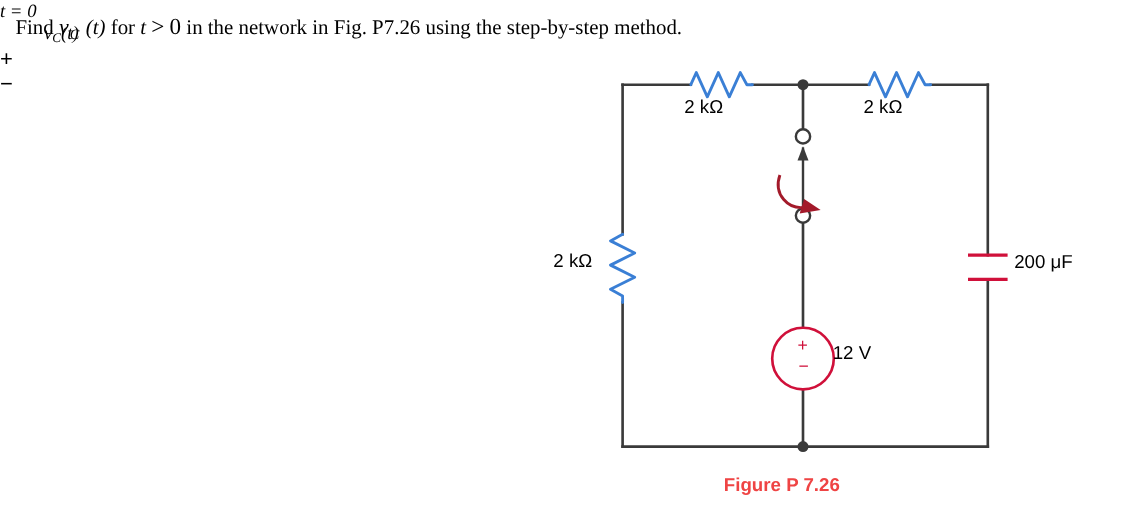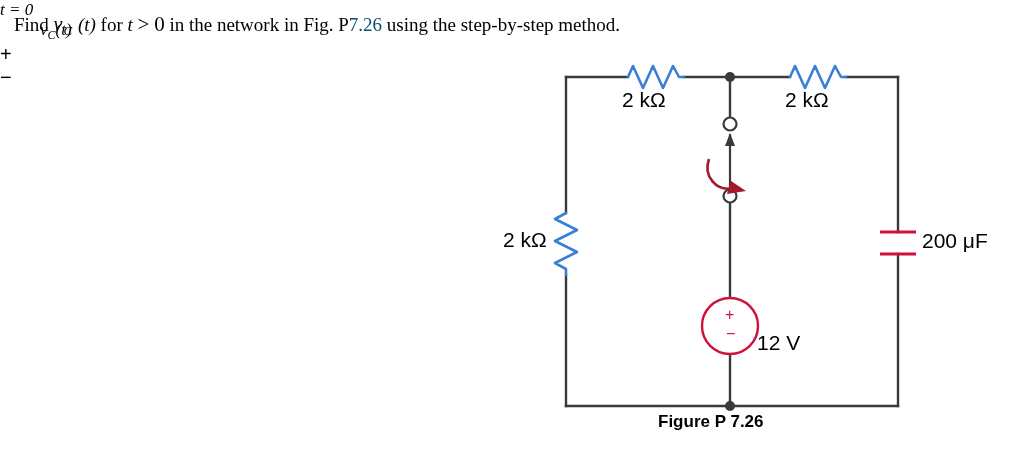--- a/index.html
+++ b/index.html
@@ -35,33 +35,33 @@
     font-size: 13px;
     font-style: italic;
     vertical-align: -0.32em;
     margin-left: 1px;
     margin-right: 1px;
   }
   .question .big {
     font-size: 21px;
   }
   .question .link {
-    color: #0c4a6e;
+    color: #000000;
   }
   .circuit {
     position: absolute;
     left: 0;
     top: 0;
     width: 1024px;
     height: 471px;
   }
   .lbl {
     position: absolute;
     font-family: "Liberation Sans", sans-serif;
-    font-size: 21px;
+    font-size: 17px;
     white-space: nowrap;
     line-height: 1;
   }
   .lbl-r-left {
     left: 503px;
     top: 229px;
   }
   .lbl-r-top1 {
     left: 622px;
     top: 89px;
@@ -75,21 +75,20 @@
     top: 169px;
     font-family: "Liberation Serif", serif;
     font-size: 17px;
   }
   .lbl-t0 .it {
     font-style: italic;
   }
   .lbl-12v {
     left: 757px;
     top: 312px;
-    margin-top: 20px;
   }
   .lbl-cap {
     left: 922px;
     top: 230px;
   }
   .lbl-vct {
     left: 826px;
     top: 231px;
     font-family: "Liberation Serif", serif;
     font-style: italic;
@@ -108,25 +107,25 @@
   }
   .lbl-minus {
     left: 890px;
     top: 262px;
     font-size: 20px;
     font-family: "Liberation Sans", sans-serif;
   }
   .figcap {
     position: absolute;
     left: 658px;
-    top: 412px;
+    top: 431px;
     font-family: "Liberation Sans", sans-serif;
     font-size: 17px;
     font-weight: bold;
-    color: #000000;
+    color: #ef4444;
     white-space: nowrap;
   }
   .src-plus {
     position: absolute;
     left: 725px;
     top: 306px;
     font-family: "Liberation Sans", sans-serif;
     font-size: 16px;
     color: #d0103a;
   }

